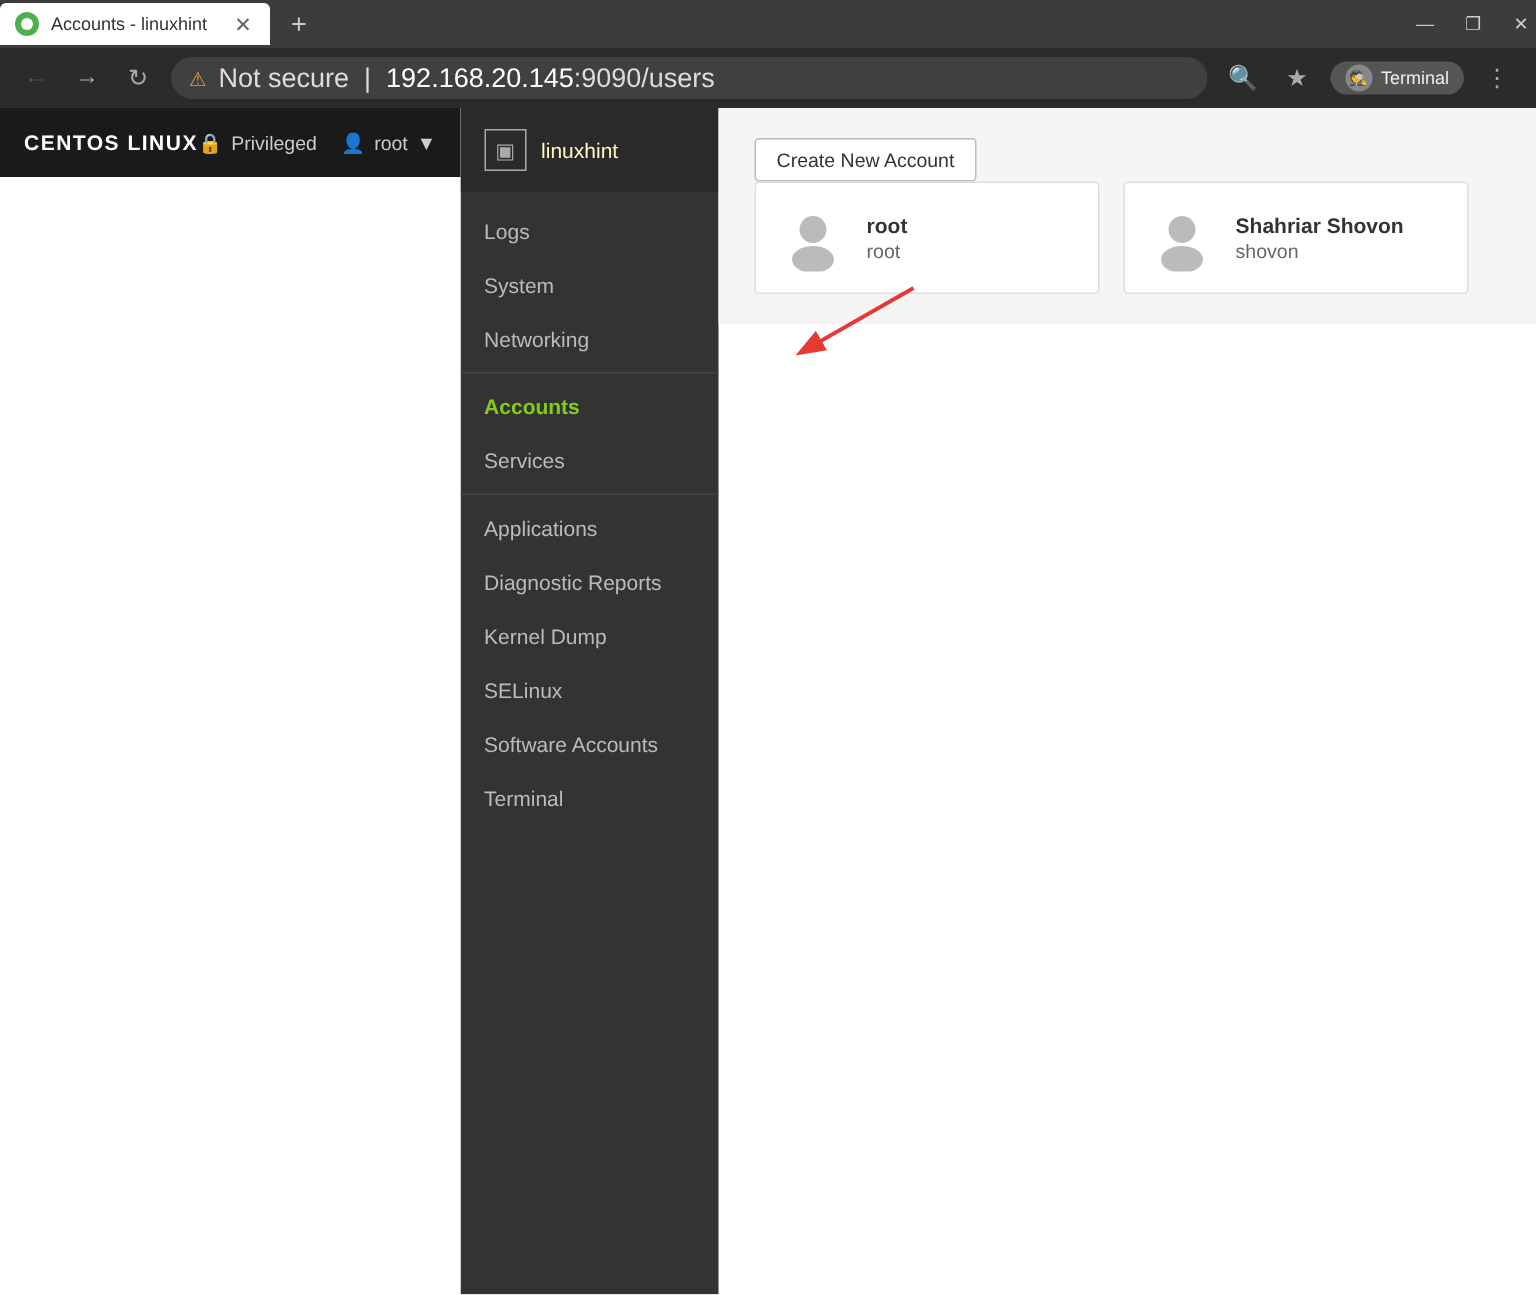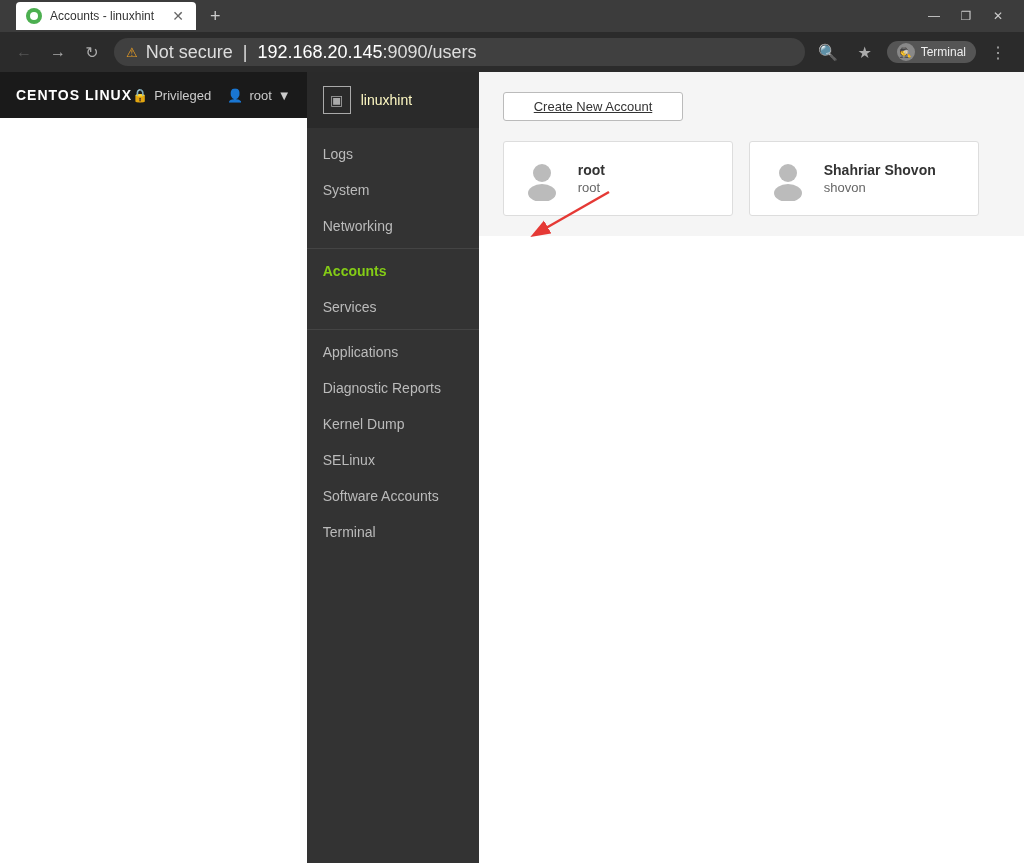--- a/index.html
+++ b/index.html
@@ -4,21 +4,21 @@
   <style>
     * { margin: 0; padding: 0; box-sizing: border-box; }
     body { font-family: 'Segoe UI', Arial, sans-serif; background: #fff; width: 1024px; height: 863px; overflow: hidden; }
 
     
     .browser-titlebar {
       background: #3c3c3c;
       height: 32px;
       display: flex;
       align-items: center;
-      padding: 0 16px;
+      padding: 0 0;
       gap: 8px;
     }
     .browser-tab {
       background: #fff;
       height: 28px;
       border-radius: 4px 4px 0 0;
       display: flex;
       align-items: center;
       padding: 0 10px;
       gap: 8px;
@@ -231,28 +231,26 @@
     
     .main-content {
       flex: 1;
       background: #f5f5f5;
       padding: 20px 24px;
       overflow-y: auto;
     }
     .create-account-btn {
       background: #fff;
       border: 1px solid #bbb;
-      padding: 6px 30px;
+      padding: 6px 14px;
       font-size: 13px;
       color: #333;
       cursor: pointer;
       border-radius: 3px;
-      margin-bottom: 20px;
       display: inline-block;
-      text-decoration: underline;
     }
 
     .accounts-grid {
       display: flex;
       flex-wrap: wrap;
       gap: 16px;
     }
     .account-card {
       background: #fff;
       border: 1px solid #ddd;

